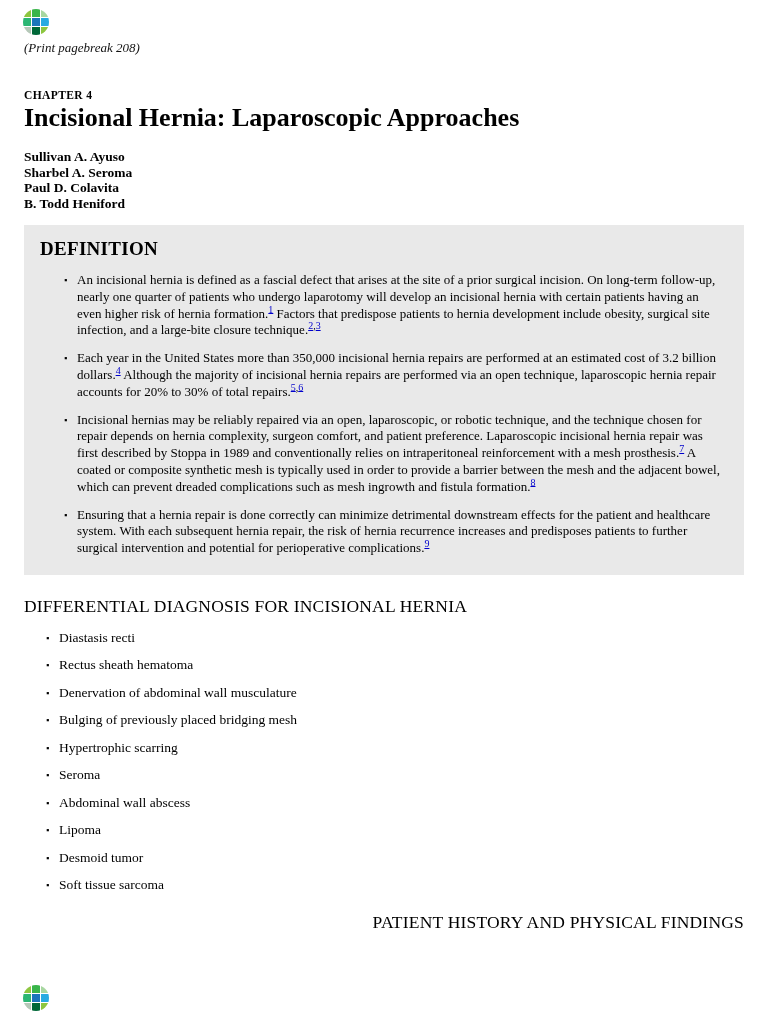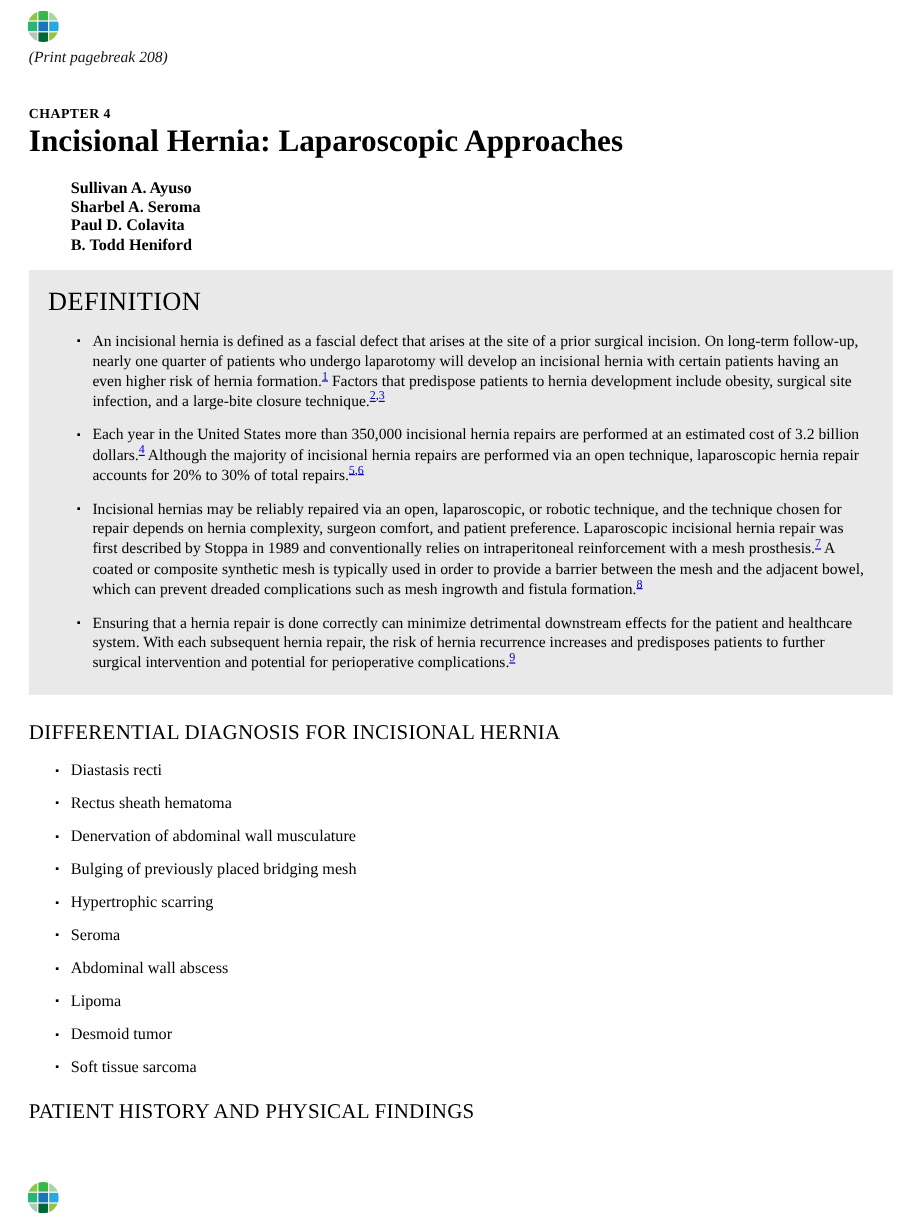--- a/index.html
+++ b/index.html
@@ -14,28 +14,28 @@
   .content{padding:40px 24px 0 24px;}
   .pagebreak{
     font-style:italic;font-size:13px;color:#111;
   }
   .chapter-label{
     margin-top:33px;font-size:11.5px;font-weight:bold;letter-spacing:.4px;
   }
   h1.title{
     margin:2px 0 0 0;font-size:26px;line-height:30px;font-weight:bold;
   }
-  .authors{margin-top:16px;margin-left:35px;}
+  .authors{margin-top:16px;}
   .author{font-size:13.5px;font-weight:bold;line-height:15.5px;}
   .def-box{
     margin-top:14px;background:var(--box-bg,#e9e9e9);
     padding:13px 16px 16px 14px;
   }
   .def-box h2{
-    margin:0 0 12px 2px;font-size:22px;font-weight:normal;letter-spacing:.3px;
+    margin:0 0 12px 2px;font-size:19px;font-weight:bold;letter-spacing:.3px;
   }
   ul.def-list{list-style:none;margin:0;padding:0 4px 0 26px;}
   ul.def-list li{
     display:flex;font-size:13px;line-height:16.8px;margin-bottom:11px;
   }
   ul.def-list li:last-child{margin-bottom:2px;}
   .marker{
     flex:0 0 auto;width:13px;font-size:9px;line-height:16.8px;color:#000;
   }
   ul.def-list .text{flex:1 1 auto;}
@@ -43,21 +43,21 @@
   a.ref{color:var(--link,#0000cc);text-decoration:underline;cursor:pointer;}
   .refsep{color:#000;}
   h2.section{
     margin:21px 0 0 0;font-size:17.5px;font-weight:normal;letter-spacing:.2px;
   }
   ul.diff-list{list-style:none;margin:13px 0 0 0;padding:0 0 0 22px;}
   ul.diff-list li{
     display:flex;font-size:13.5px;line-height:16px;margin-bottom:11.5px;
   }
   ul.diff-list .marker{line-height:16px;}
-  h2.patient{margin-top:19px;}
+  h2.patient{margin-top:19px;text-align:right;}
 </style>
 </head>
 <body>
 
 <div class="logo top">
   <svg viewBox="0 0 28 28" width="28" height="28" aria-hidden="true">
     <clipPath id="c1">
         <circle cx="14" cy="14" r="13"></circle>
       </clipPath>
     <g clip-path="url(#c1)">

